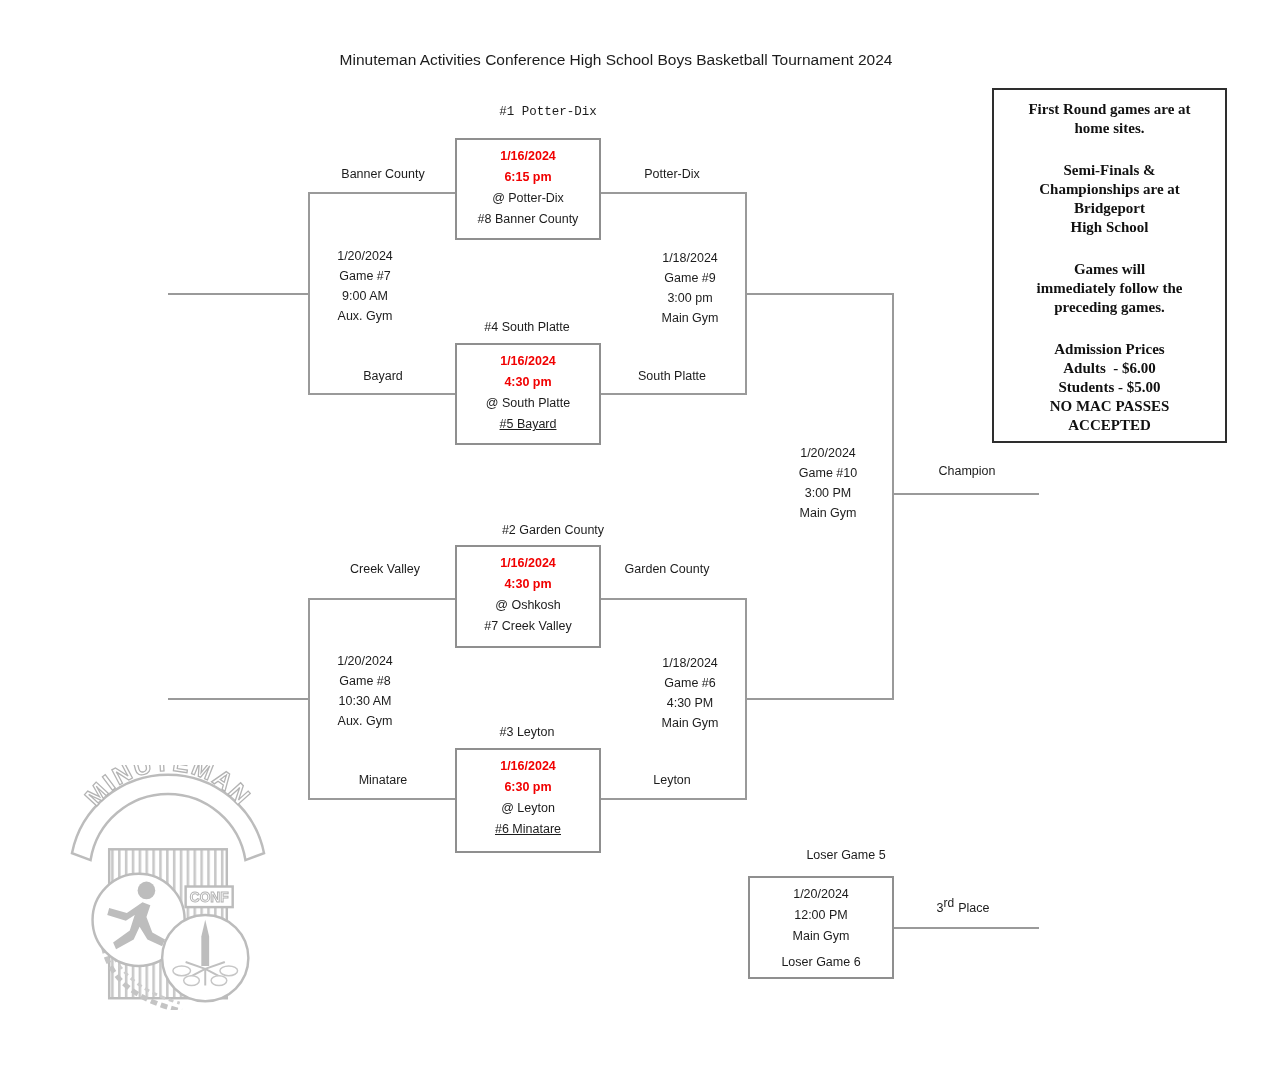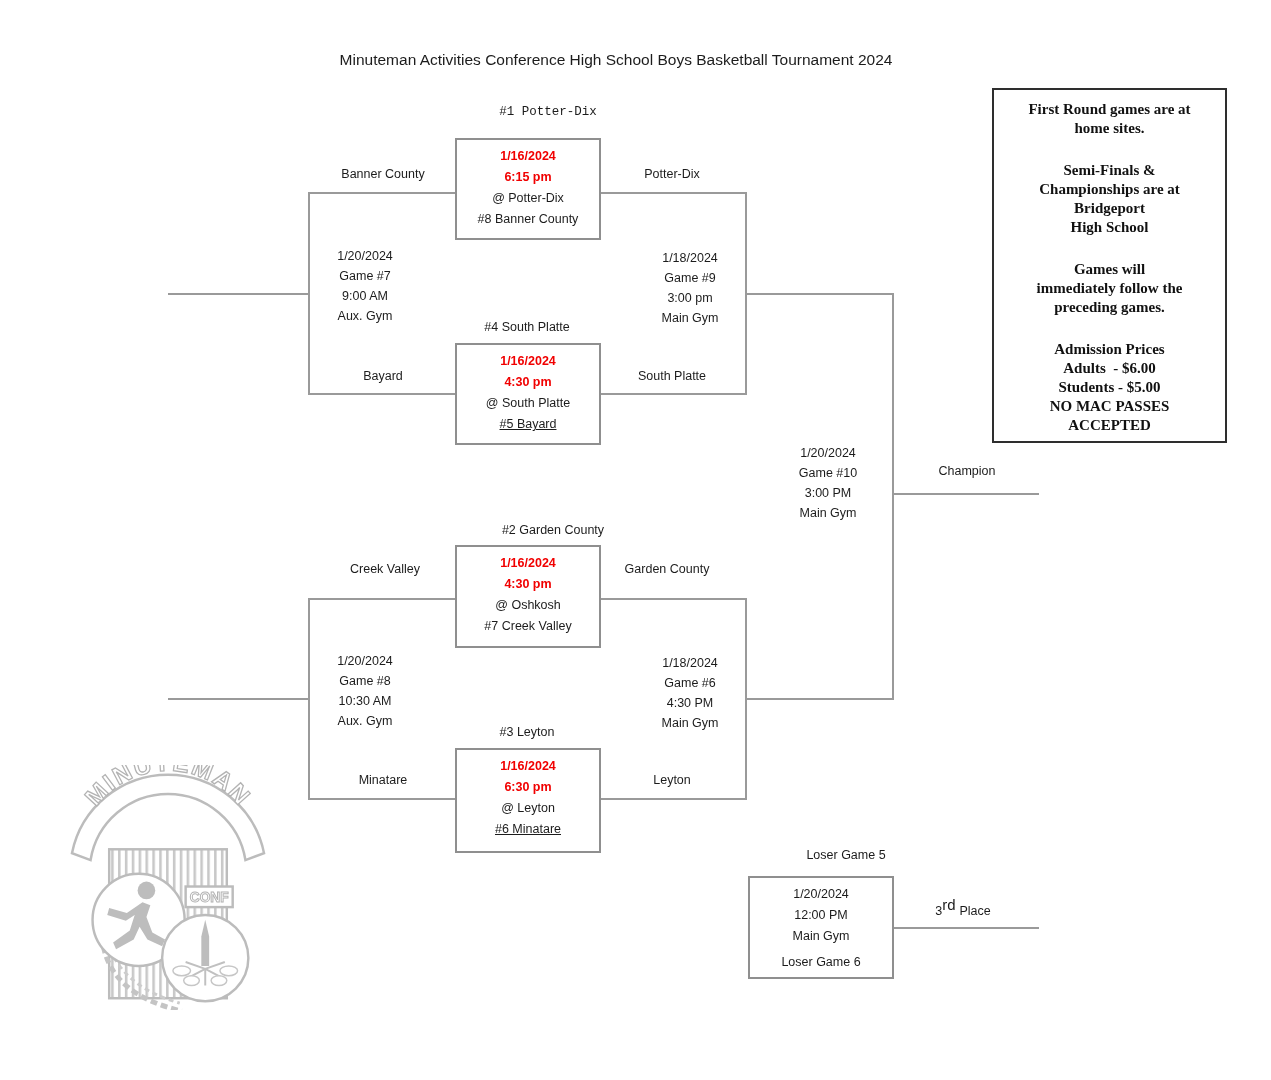--- a/index.html
+++ b/index.html
@@ -16,21 +16,21 @@
   .bl{font-size:12.5px;line-height:21px;white-space:nowrap;}
   .red{color:#f10000;font-weight:700;}
   .mt{margin-top:0;text-decoration:underline;}
   .mt2{margin-top:5px;}
   .info-panel{position:absolute;left:992px;top:88px;width:235px;height:355px;box-sizing:border-box;
               border:2px solid #2e2e2e;background:#ffffff;padding-top:10px;text-align:center;
               font-family:"Liberation Serif", serif;font-weight:bold;font-size:15px;color:#111;}
   .ip-group{margin-bottom:23px;text-align:center;}
   .ip-line{line-height:19px;min-height:19px;white-space:pre;}
   .place-label{position:absolute;transform:translateX(-50%);font-size:12.5px;white-space:pre;}
-  .place-label sup{font-size:15px;}
+  .place-label sup{font-size:12px;}
   .logo{position:absolute;left:70px;top:765px;width:196px;height:245px;}
 </style>
 </head>
 <body>
 
 <div class="page">
 
   <div class="title" style="left:616px;top:51px;">Minuteman Activities Conference High School Boys Basketball Tournament 2024</div>
 
   <div class="info-panel">

